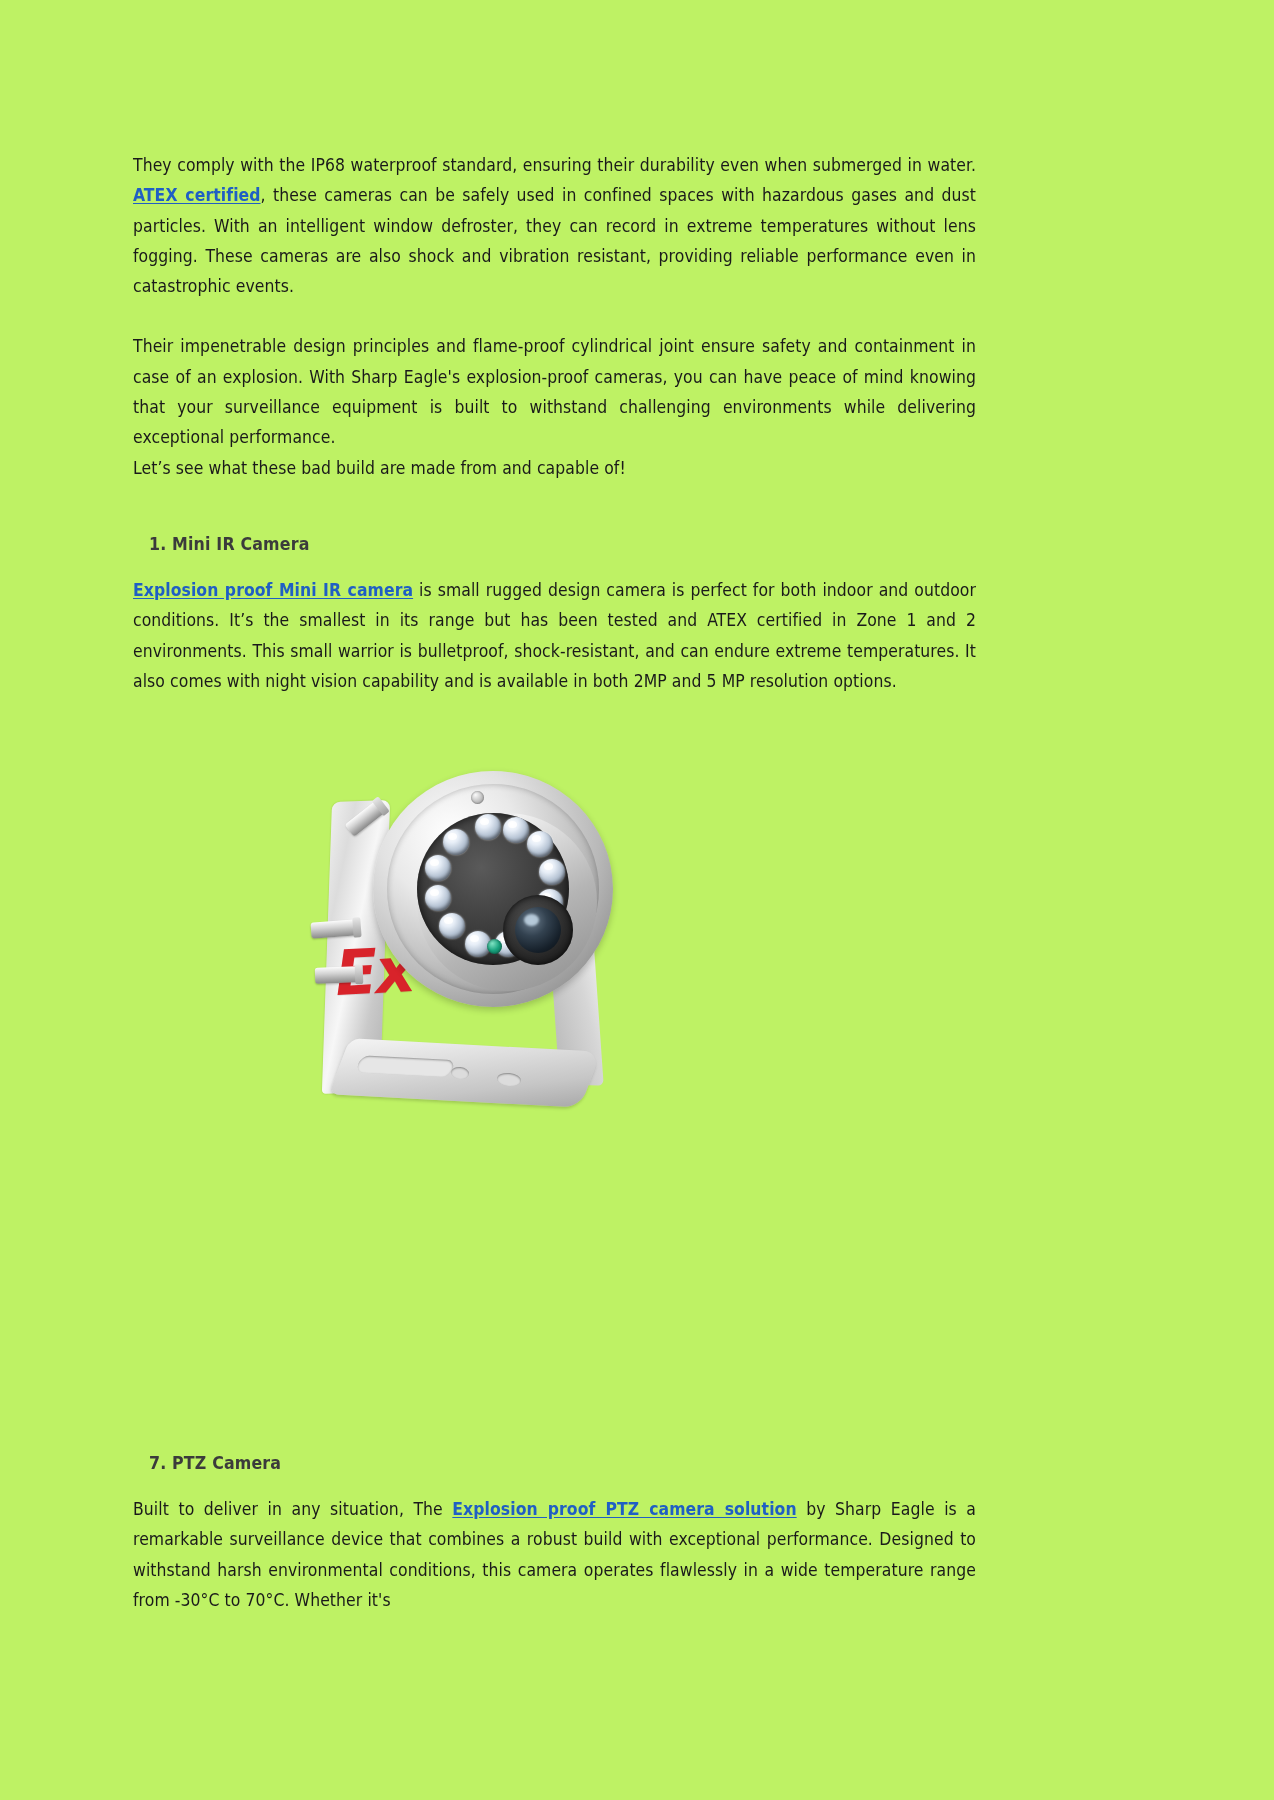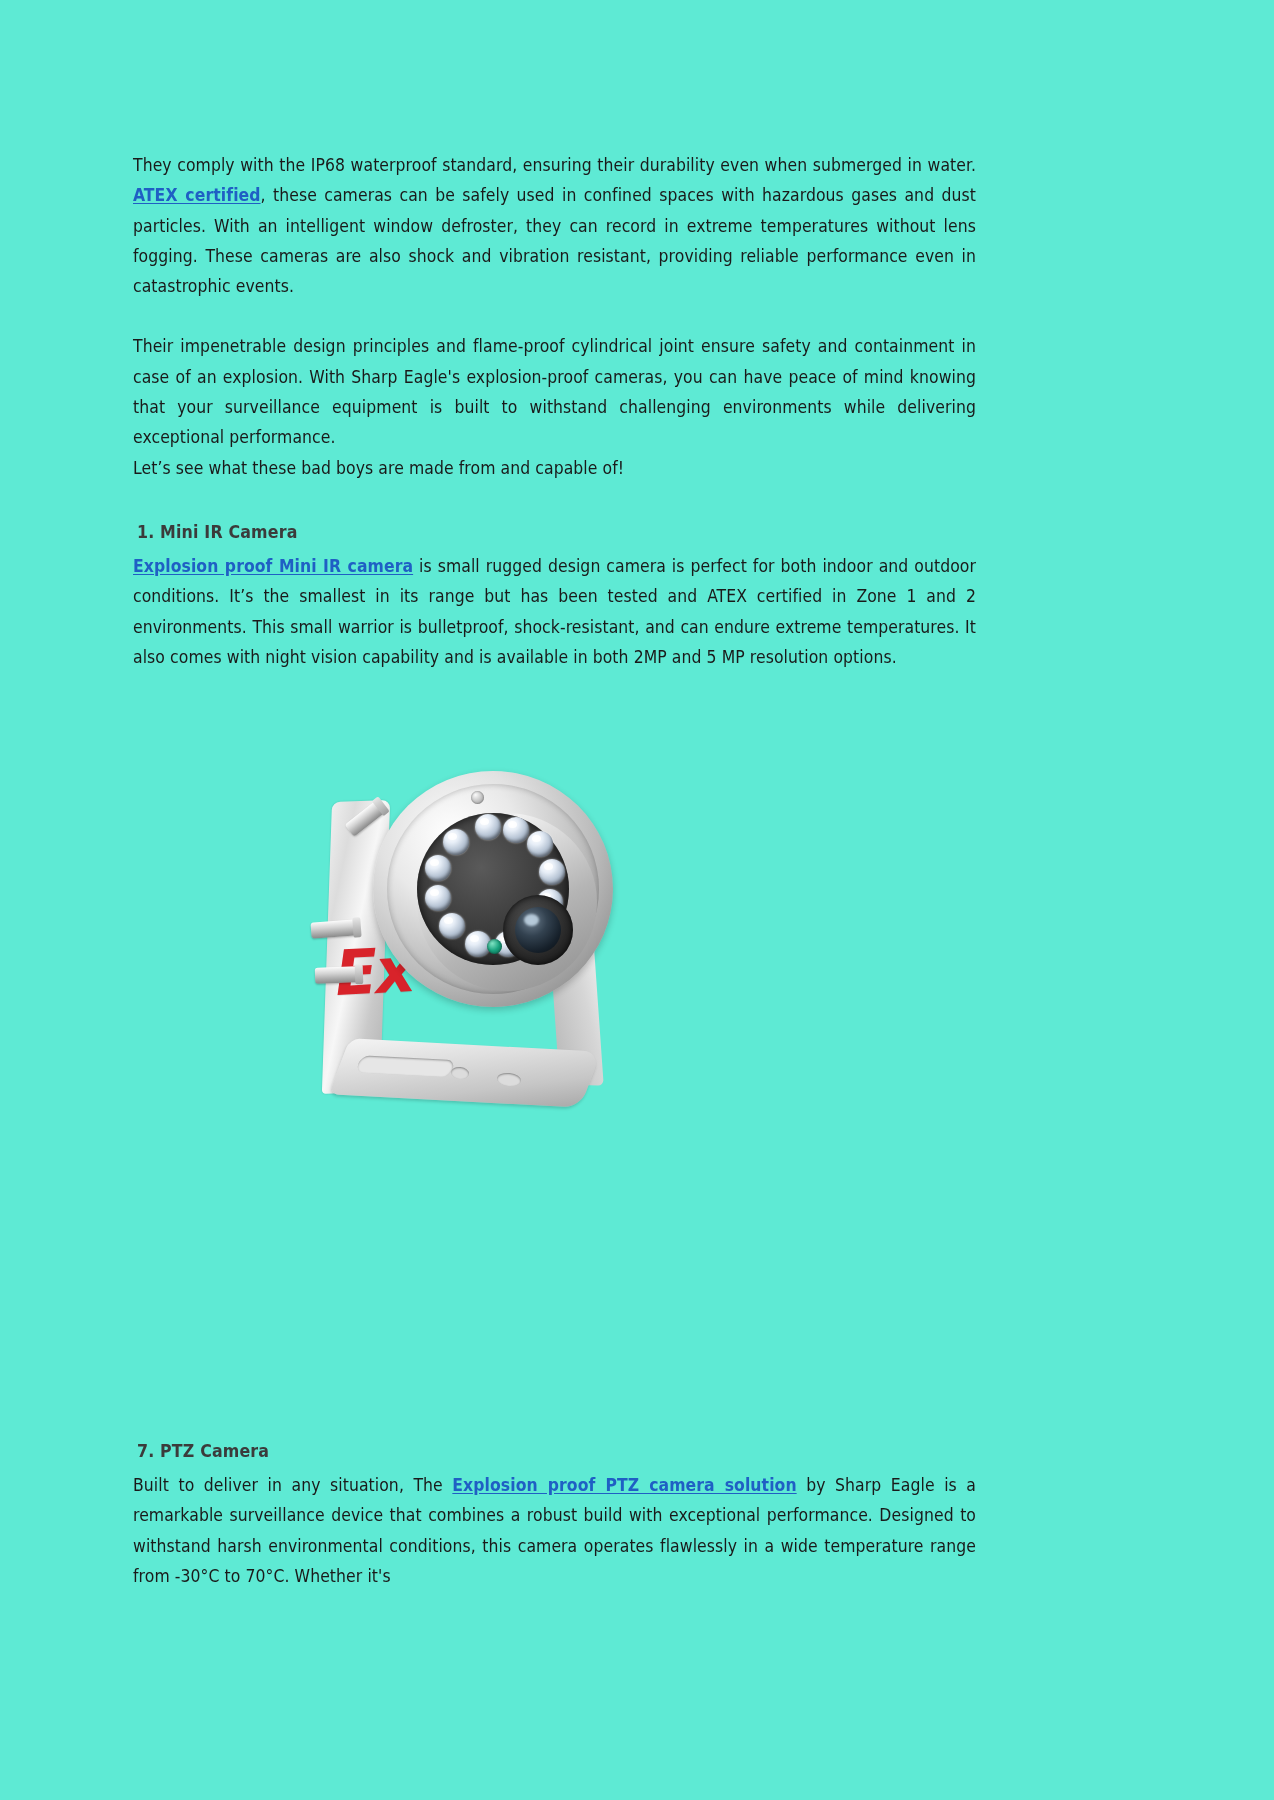--- a/index.html
+++ b/index.html
@@ -13,21 +13,21 @@
     font-family: "DejaVu Sans Condensed", "Liberation Sans", sans-serif;
     color: #000000;
     position: relative;
     overflow: hidden;
   }
   .page {
     position: absolute;
     left: 0; top: 0;
     width: 1274px;
     height: 1800px;
-    background: #5eead4;
+    background: #bef264;
   }
   .content {
     position: absolute;
     left: 133px;
     top: 150px;
     width: 843px;
   }
   p.body {
     font-size: 17.4px;
     line-height: 30.3px;
@@ -45,21 +45,21 @@
     color: #1f5fc4;
     font-weight: bold;
     text-decoration: underline;
     text-underline-offset: 2px;
   }
   h3.heading {
     font-size: 17.6px;
     line-height: 30px;
     font-weight: bold;
     color: #3b3b3b;
-    margin: 4px;
+    margin: 16px;
     text-align: left;
     letter-spacing: 0.01em;
   }
 
   
   .figure {
     position: absolute;
     left: 133px;
     top: 690px;
     width: 843px;
@@ -265,21 +265,21 @@
 
 <div class="page">
 
   <div class="content">
 
     <p class="body"><span>They comply with the IP68 waterproof standard, ensuring their durability even when submerged in water. </span><a class="link" href="#">ATEX certified</a><span>, these cameras can be safely used in confined spaces with hazardous gases and dust particles. With an intelligent window defroster, they can record in extreme temperatures without lens fogging. These cameras are also shock and vibration resistant, providing reliable performance even in catastrophic events.</span></p>
 
     <div class="gap-lg"></div>
 
     <p class="body tight">Their impenetrable design principles and flame-proof cylindrical joint ensure safety and containment in case of an explosion. With Sharp Eagle's explosion-proof cameras, you can have peace of mind knowing that your surveillance equipment is built to withstand challenging environments while delivering exceptional performance.</p>
-    <p class="body tight">Let’s see what these bad boys are made from and capable of!</p>
+    <p class="body tight">Let’s see what these bad build are made from and capable of!</p>
 
     <div class="gap-md"></div>
 
     <h3 class="heading">1. Mini IR Camera</h3>
 
     <p class="body"><a class="link" href="#">Explosion proof Mini IR camera</a><span> is small rugged design camera is perfect for both indoor and outdoor conditions. It’s the smallest in its range but has been tested and ATEX certified in Zone 1 and 2 environments. This small warrior is bulletproof, shock-resistant, and can endure extreme temperatures. It also comes with night vision capability and is available in both 2MP and 5 MP resolution options.</span></p>
 
   </div>
 
   <div class="figure">

